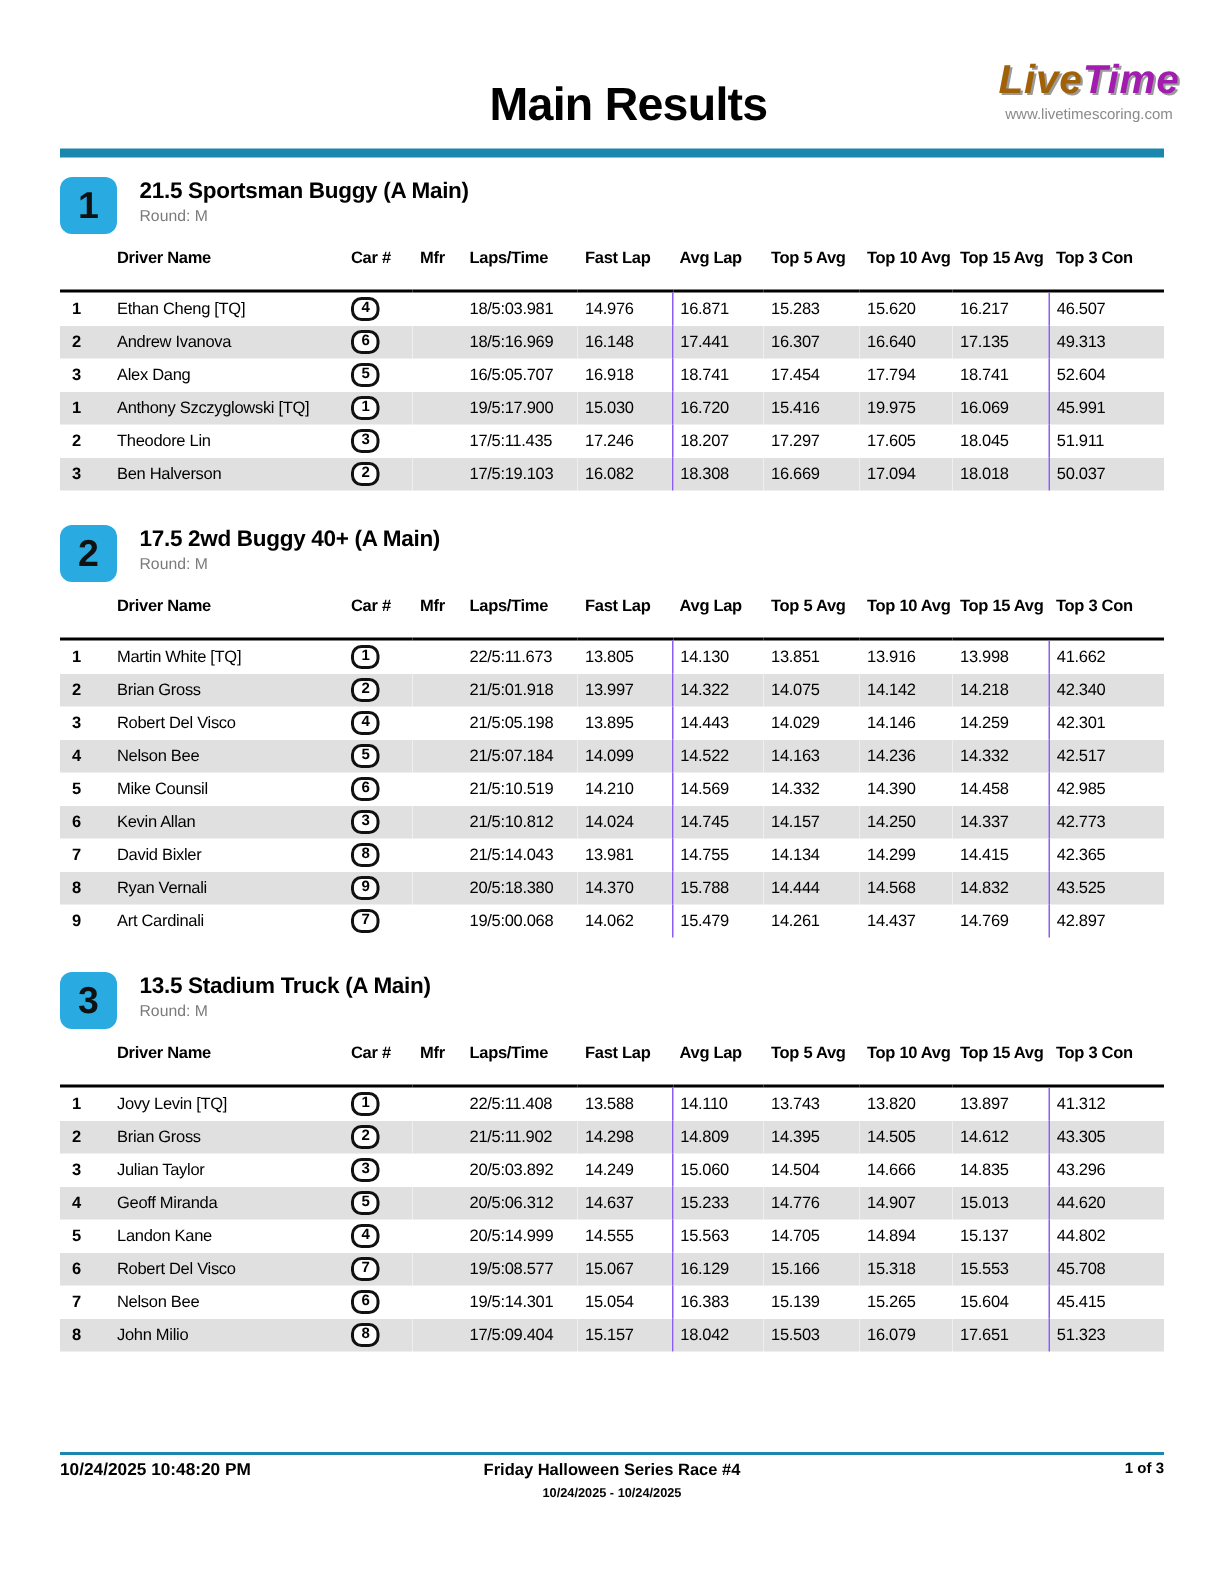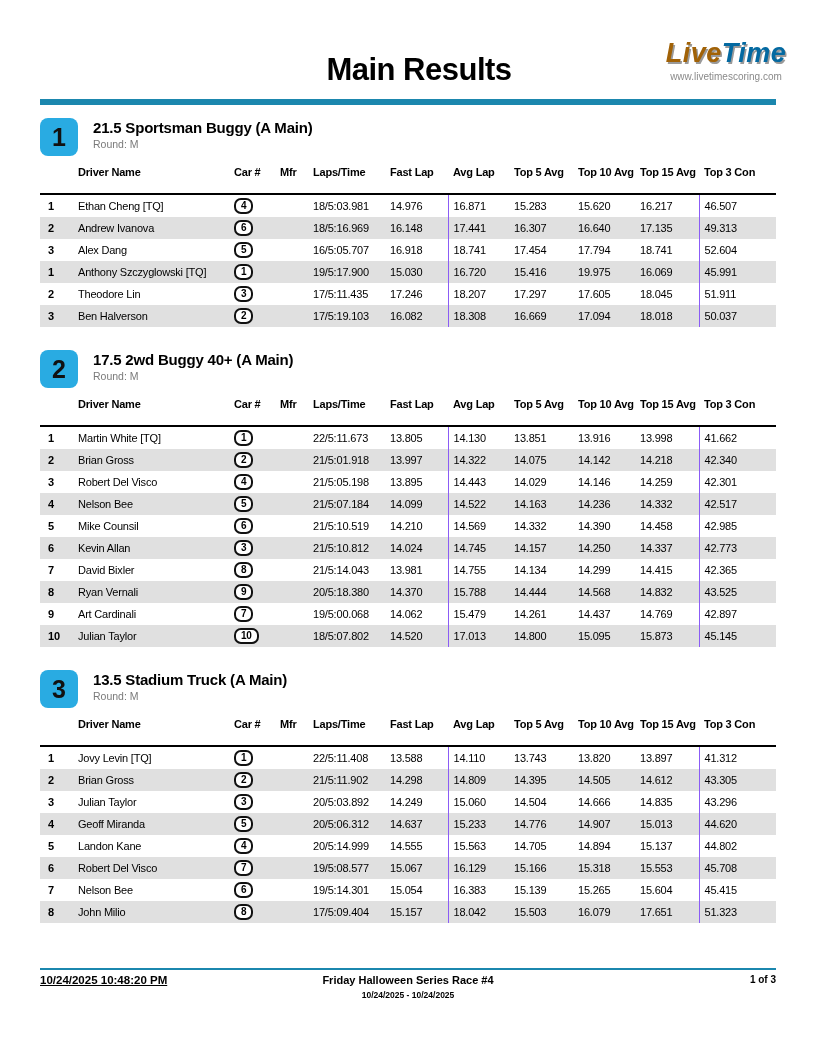--- a/index.html
+++ b/index.html
@@ -25,21 +25,21 @@
   .logo {
     position: absolute; right: 0; top: 38px;
     width: 180px; text-align: center;
   }
   .logo-text {
     font-style: italic; font-weight: bold; font-size: 27px;
     letter-spacing: 0.5px; white-space: nowrap;
     text-shadow: 1.5px 1.5px 0 #9a9a9a;
   }
   .logo-live { color: #a16207; }
-  .logo-time { color: #0369a1; text-align: right; }
+  .logo-time { color: #a21caf; text-align: right; }
   .logo-site { font-size: 10px; color: #8a8a8a; margin-top: 2px; }
 
   .top-bar { height: 6px; background: #1B87AE; margin: 0 40px; }
 
   
   .section { margin-top: 13px; margin-bottom: 23px; }
   .sec-head { display: flex; align-items: flex-start; margin-bottom: 4px; }
   .sec-num {
     width: 38px; height: 38px; border-radius: 8px;
     background: #29ABE2; color: #111;
@@ -95,21 +95,21 @@
     border: 2px solid #111; border-radius: 7px;
     background: #fff;
     font-size: 10px; font-weight: bold;
     line-height: 12px; padding: 0 5px;
   }
 
   
   .footer { position: absolute; left: 40px; right: 40px; top: 968px; }
   .footer-line { border-top: 2px solid #1B87AE; margin-bottom: 4px; }
   .footer-row { display: flex; align-items: flex-start; }
-  .footer-left { width: 220px; font-size: 11.5px; font-weight: bold; text-decoration: underline; }
+  .footer-left { width: 220px; font-size: 11.5px; font-weight: bold; }
   .footer-center { flex: 1; text-align: center; }
   .footer-event { font-size: 11px; font-weight: bold; }
   .footer-dates { font-size: 8.5px; font-weight: bold; margin-top: 4px; }
   .footer-right { width: 220px; text-align: right; font-size: 10px; font-weight: bold; }
 </style>
 </head>
 <body>
 
 <div class="page">
 
@@ -406,33 +406,20 @@
     <td class="col-mfr"></td>
     <td class="col-laps">19/5:00.068</td>
     <td class="col-fast">14.062</td>
     <td class="col-avg">15.479</td>
     <td class="col-t5">14.261</td>
     <td class="col-t10">14.437</td>
     <td class="col-t15">14.769</td>
     <td class="col-con">42.897</td>
   </tr>
 
-  <tr>
-    <td class="col-pos">10</td>
-    <td class="col-driver">Julian Taylor</td>
-    <td class="col-car"><span class="car-badge">10</span></td>
-    <td class="col-mfr"></td>
-    <td class="col-laps">18/5:07.802</td>
-    <td class="col-fast">14.520</td>
-    <td class="col-avg">17.013</td>
-    <td class="col-t5">14.800</td>
-    <td class="col-t10">15.095</td>
-    <td class="col-t15">15.873</td>
-    <td class="col-con">45.145</td>
-  </tr>
 </tbody>
     </table>
   </section>
 
   <section class="section">
     <div class="sec-head">
       <div class="sec-num">3</div>
       <div class="sec-titles">
         <div class="sec-title">13.5 Stadium Truck (A Main)</div>
         <div class="sec-round">Round: M</div>

